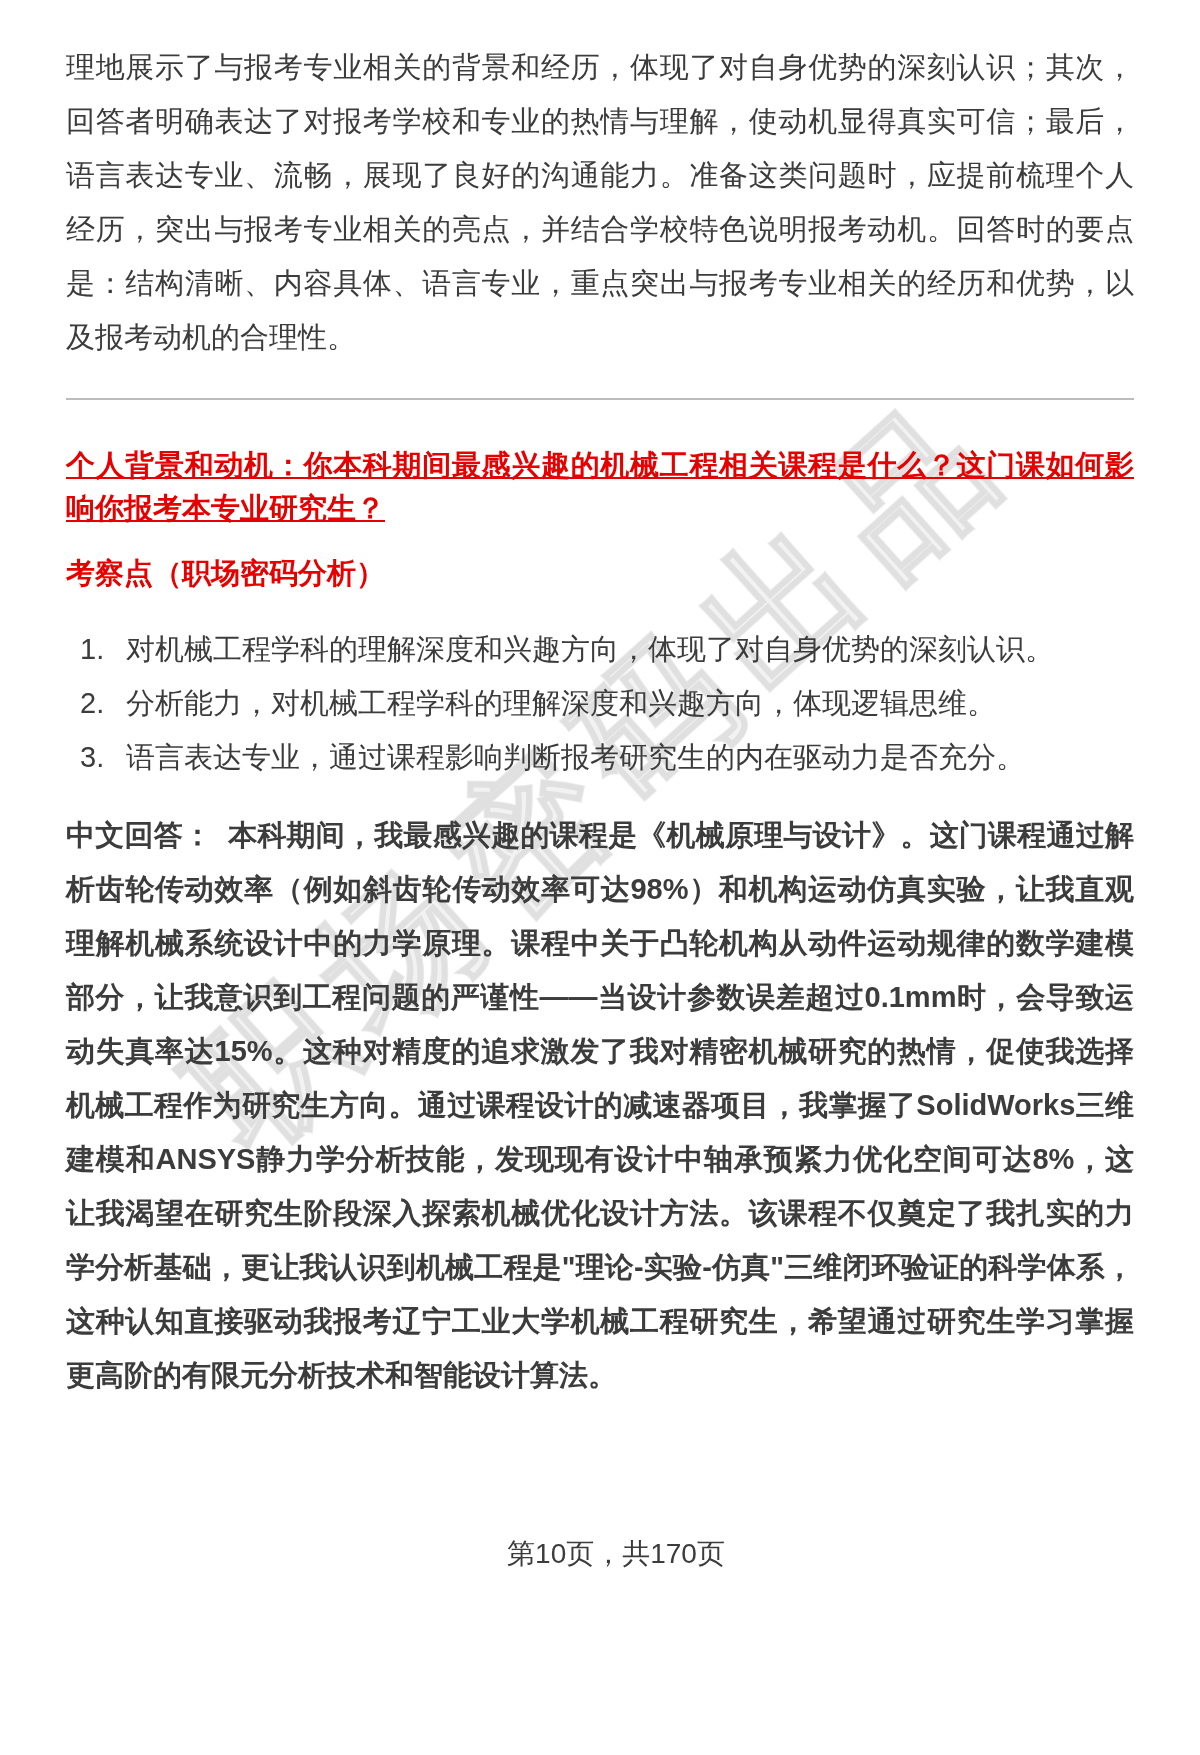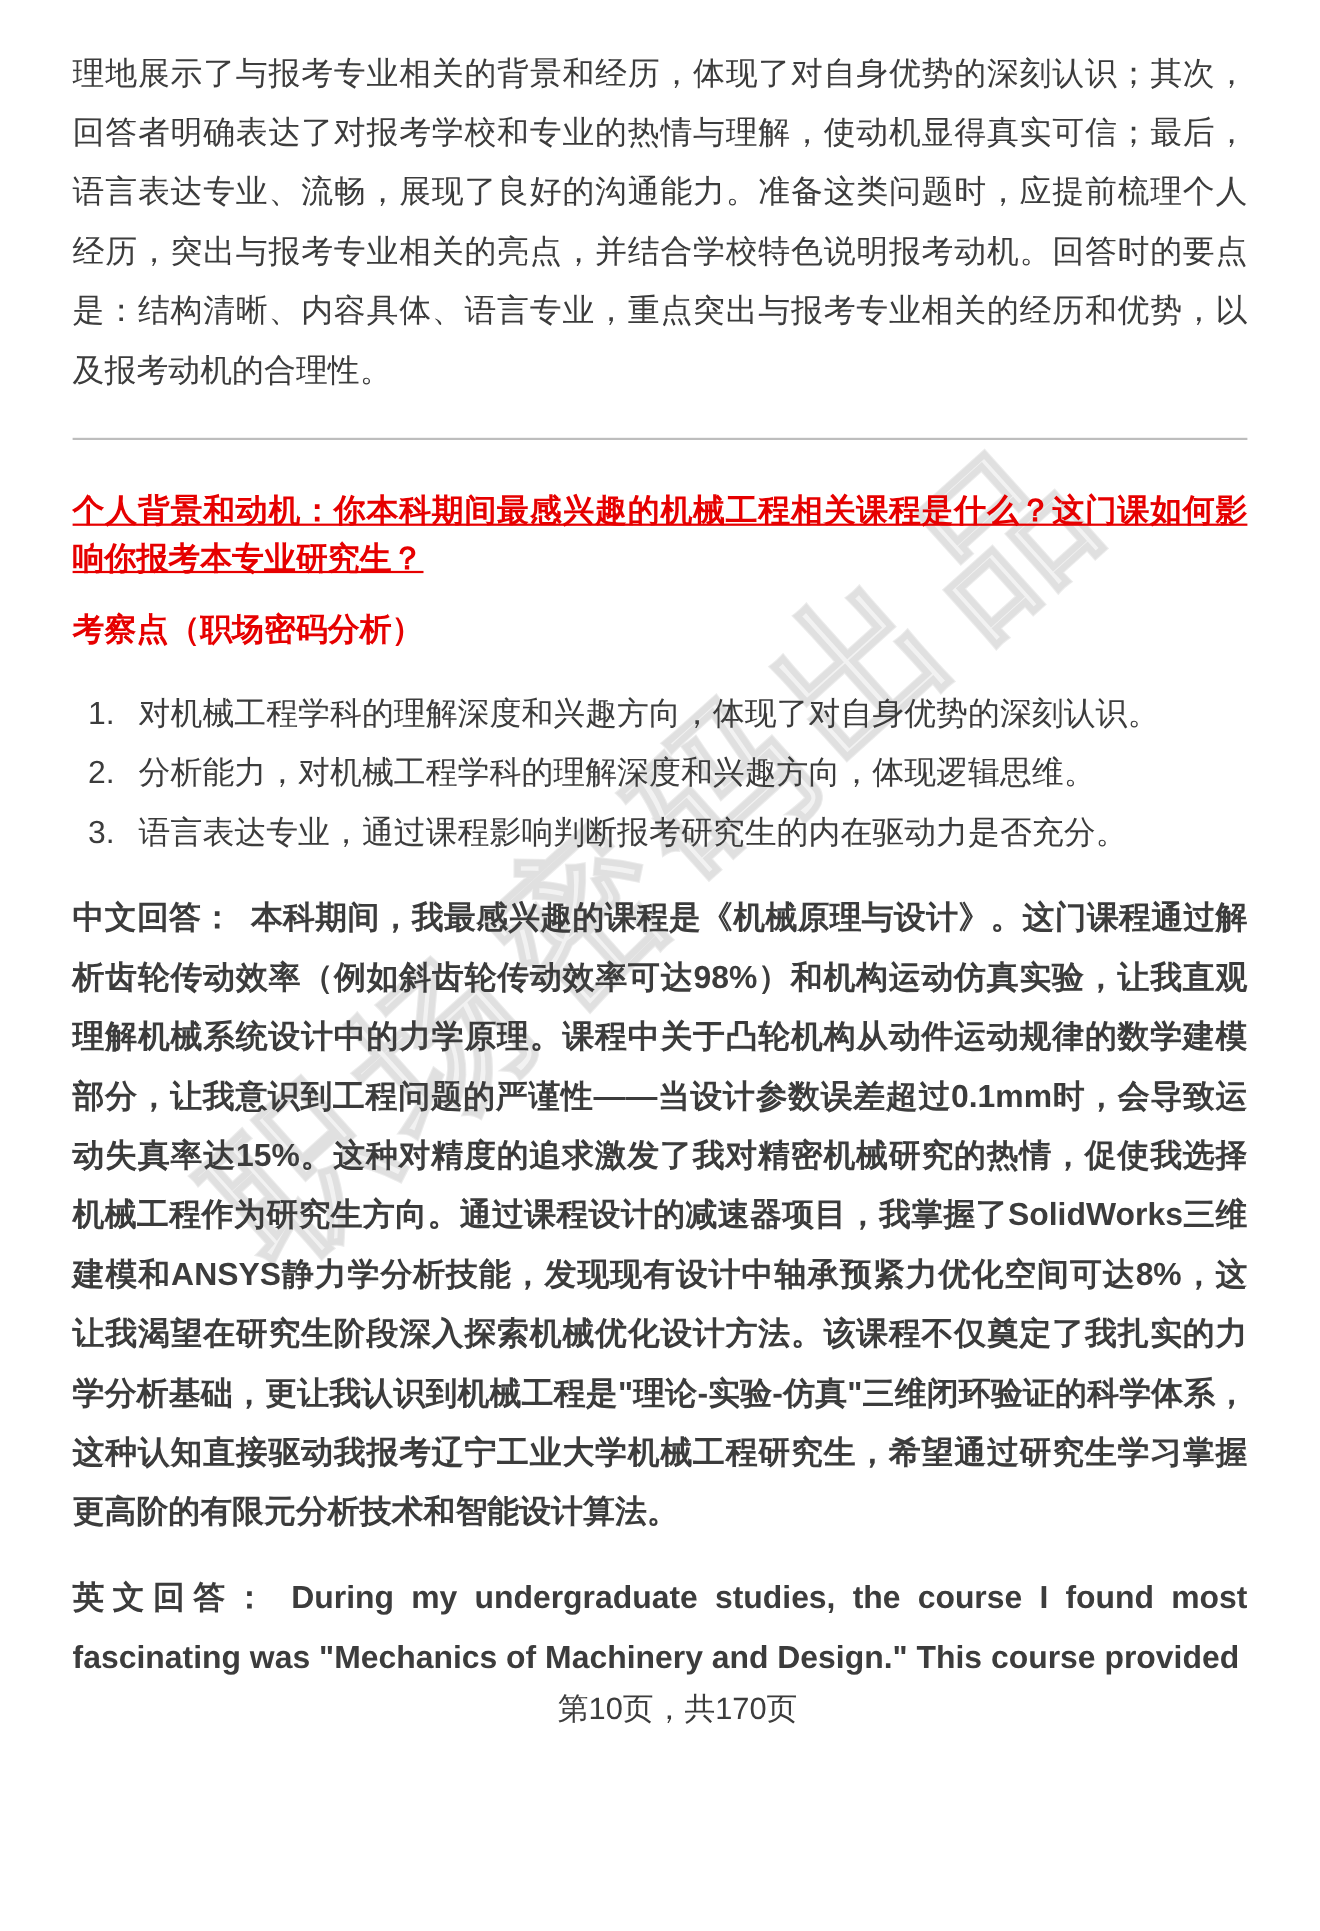--- a/index.html
+++ b/index.html
@@ -123,19 +123,18 @@
         <span class="txt">分析能力，对机械工程学科的理解深度和兴趣方向，体现逻辑思维。</span>
       </li>
       <li>
         <span class="num">3.</span>
         <span class="txt">语言表达专业，通过课程影响判断报考研究生的内在驱动力是否充分。</span>
       </li>
     </ol>
 
     <p class="body-para answer"><span class="answer-label">中文回答：</span><span>本科期间，我最感兴趣的课程是《机械原理与设计》。这门课程通过解析齿轮传动效率（例如斜齿轮传动效率可达98%）和机构运动仿真实验，让我直观理解机械系统设计中的力学原理。课程中关于凸轮机构从动件运动规律的数学建模部分，让我意识到工程问题的严谨性——当设计参数误差超过0.1mm时，会导致运动失真率达15%。这种对精度的追求激发了我对精密机械研究的热情，促使我选择机械工程作为研究生方向。通过课程设计的减速器项目，我掌握了SolidWorks三维建模和ANSYS静力学分析技能，发现现有设计中轴承预紧力优化空间可达8%，这让我渴望在研究生阶段深入探索机械优化设计方法。该课程不仅奠定了我扎实的力学分析基础，更让我认识到机械工程是"理论-实验-仿真"三维闭环验证的科学体系，这种认知直接驱动我报考辽宁工业大学机械工程研究生，希望通过研究生学习掌握更高阶的有限元分析技术和智能设计算法。</span></p>
 
-    <p class="body-para answer"><span class="answer-label">英文回答：</span><span>During my undergraduate studies, the course I found most fascinating was "Mechanics of Machinery and Design." This course provided</span></p>
 
   </div>
 
   <div class="footer">第10页，共170页</div>
 
 </div>
 
 </body></html>

